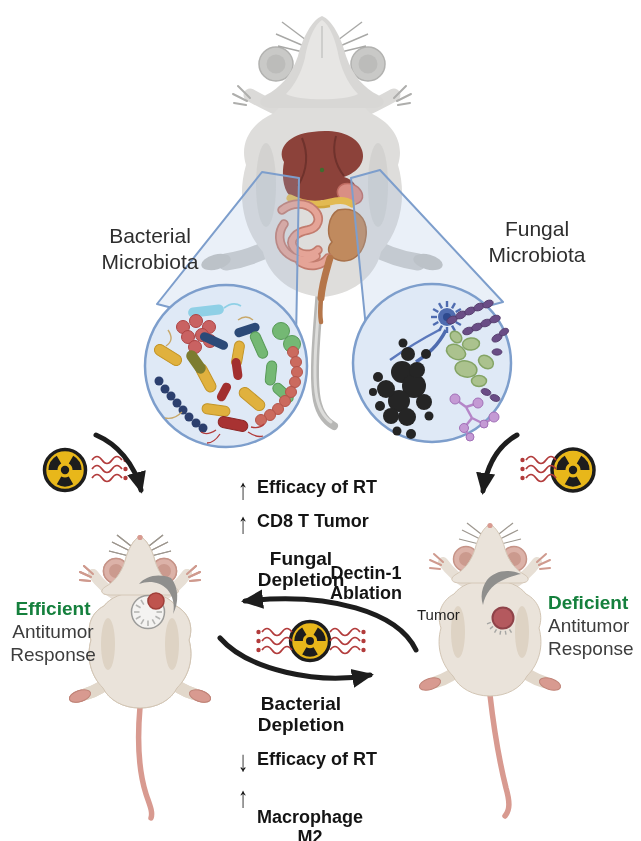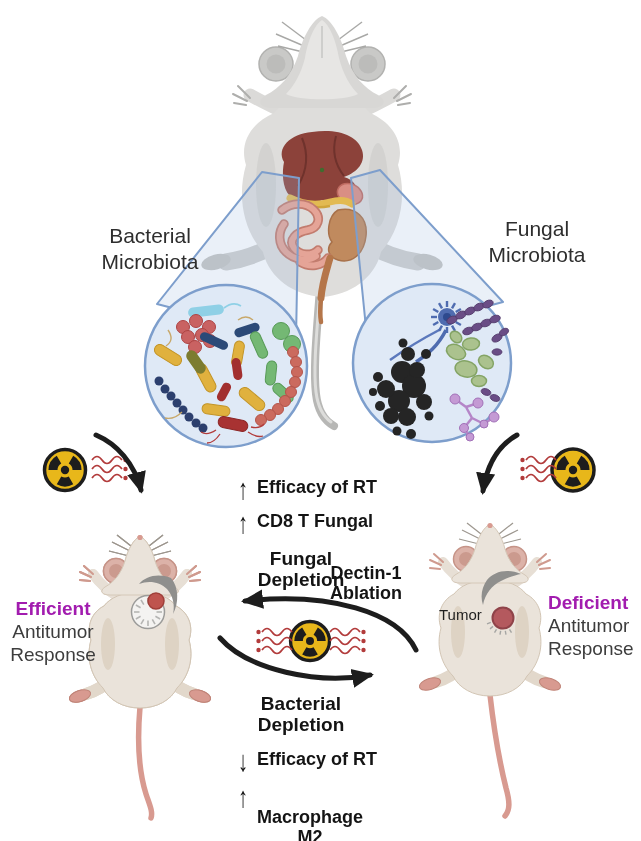--- a/index.html
+++ b/index.html
@@ -10,21 +10,21 @@
   .microbiota{font-size:21px;line-height:1.26;text-align:center;white-space:pre-line;color:#2e2e2e;}
   .stat{position:absolute;display:flex;gap:9px;align-items:flex-start;font-weight:700;
         font-size:18px;color:#141414;line-height:1.1;}
   .varrow{font-weight:400;font-size:20px;display:inline-block;transform:scaleY(1.45);
           transform-origin:50% 55%;color:#141414;}
   .stat .centered{text-align:center;white-space:pre-line;margin-top:22px;}
   .dep{position:absolute;font-weight:700;font-size:19px;text-align:center;white-space:pre-line;
        line-height:1.12;color:#141414;}
   .dectin{font-size:18px;line-height:1.12;}
   .outcome{position:absolute;font-size:19px;line-height:1.22;color:#3d3d3d;}
-  .outcome .em{font-weight:700;color:#a21caf;}
+  .outcome .em{font-weight:700;color:#15803d;}
   .outcome .rest{white-space:pre-line;}
   .outcome.center{text-align:center;}
   .tumorlbl{position:absolute;font-size:15px;color:#1f1f1f;}
 </style>
 </head>
 <body>
 
 <div class="canvas">
 
 <svg class="art" viewBox="0 0 641 841">
@@ -430,21 +430,21 @@
 <div class="lbl microbiota" style="left:447px;top:216px;width:180px;">Fungal
 Microbiota</div>
 
 <div class="stat" style="left:238px;top:478px;">
   <span class="varrow">↑</span>
   <span>Efficacy of RT</span>
 </div>
 
 <div class="stat" style="left:238px;top:512px;">
   <span class="varrow">↑</span>
-  <span>CD8 T Fungal</span>
+  <span>CD8 T Tumor</span>
 </div>
 
 <div class="dep" style="left:231px;top:548px;width:140px;">Fungal
 Depletion</div>
 
 <div class="dep dectin" style="left:326px;top:563px;width:80px;">Dectin-1
 Ablation</div>
 
 <div class="dep" style="left:231px;top:693px;width:140px;">Bacterial
 Depletion</div>
@@ -465,15 +465,15 @@
   <div class="rest">Antitumor
 Response</div>
 </div>
 
 <div class="outcome" style="left:548px;top:591px;width:110px;">
   <div class="em">Deficient</div>
   <div class="rest">Antitumor
 Response</div>
 </div>
 
-<div class="tumorlbl" style="left:439px;top:606px;">Tumor</div>
+<div class="tumorlbl" style="left:417px;top:606px;">Tumor</div>
 
 </div>
 
 </body></html>

